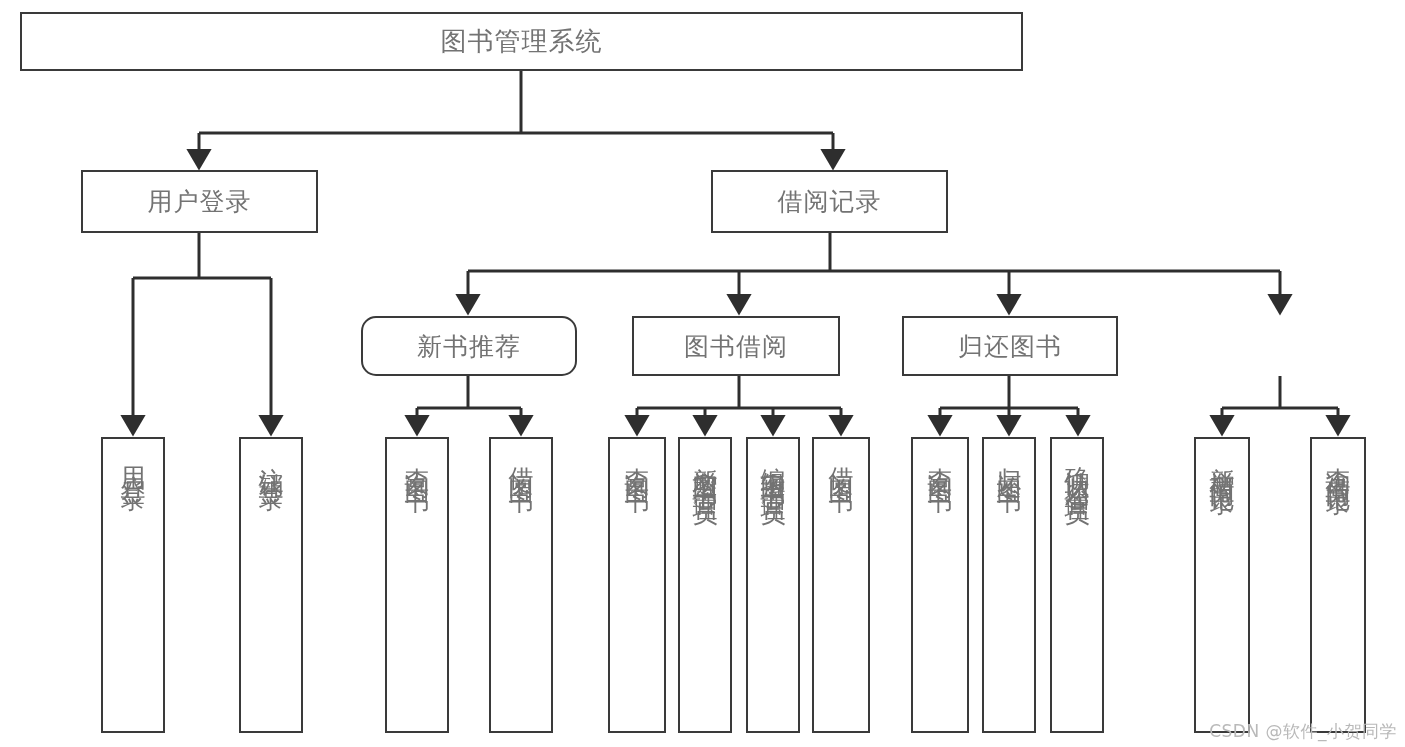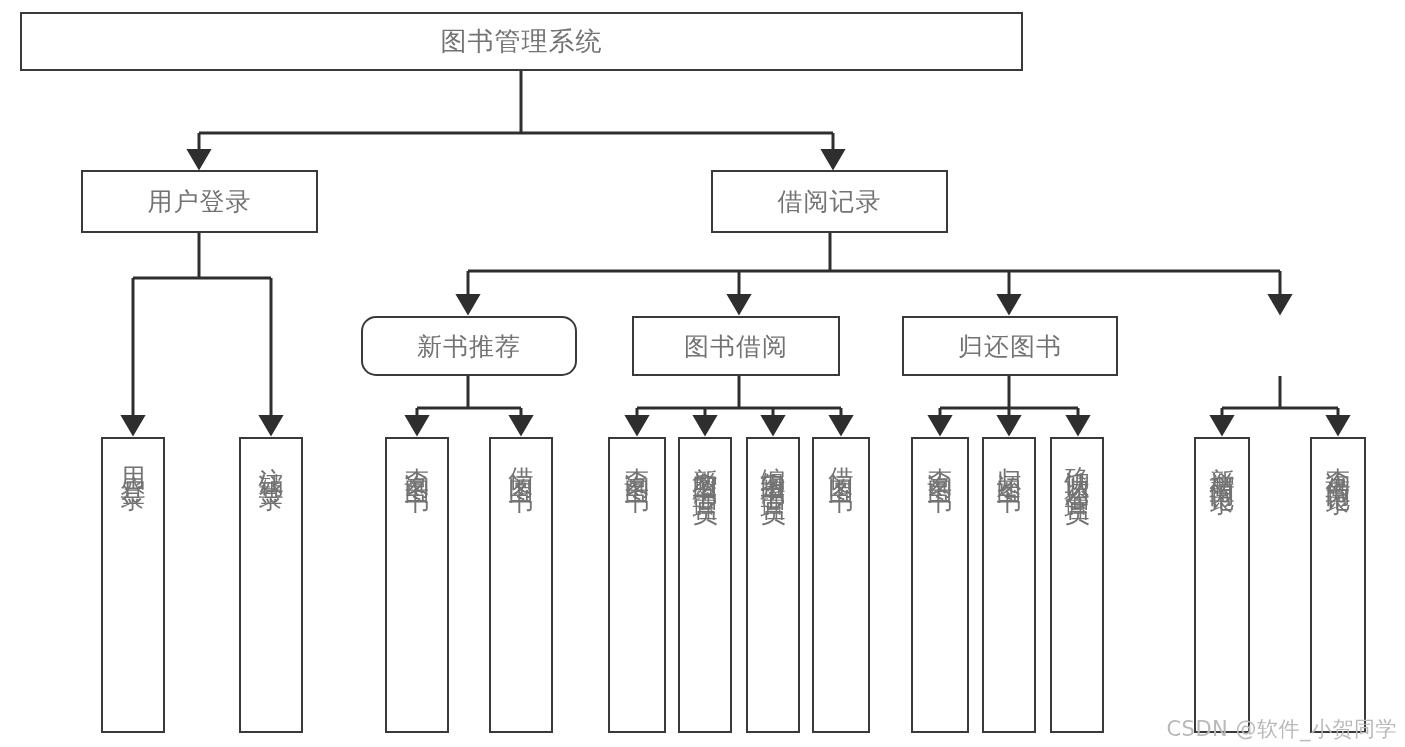--- a/index.html
+++ b/index.html
@@ -17,21 +17,21 @@
   .h .lbl{font-size:25px;letter-spacing:1px;}
   .node.root .lbl{font-size:26px;}
 
   
   .v{align-items:flex-start;padding-top:8px;}
   .v .lbl{writing-mode:vertical-rl;text-orientation:upright;
           font-size:25px;letter-spacing:7px;line-height:1.0;
           margin:0 auto;}
   .v.tall .lbl{letter-spacing:5px;}
 
-  .watermark{position:absolute;right:8px;bottom:4px;font-size:21px;color:#b9b9b9;
+  .watermark{position:absolute;right:8px;bottom:4px;font-size:17px;color:#b9b9b9;
              letter-spacing:.5px;white-space:nowrap;}
 </style>
 </head>
 <body>
 
 <div id="stage">
 
   <svg id="wires" viewBox="0 0 1405 747">
     <defs>
       <marker id="ar" markerWidth="11" markerHeight="11" refX="3.0" refY="5" orient="auto" markerUnits="strokeWidth">

